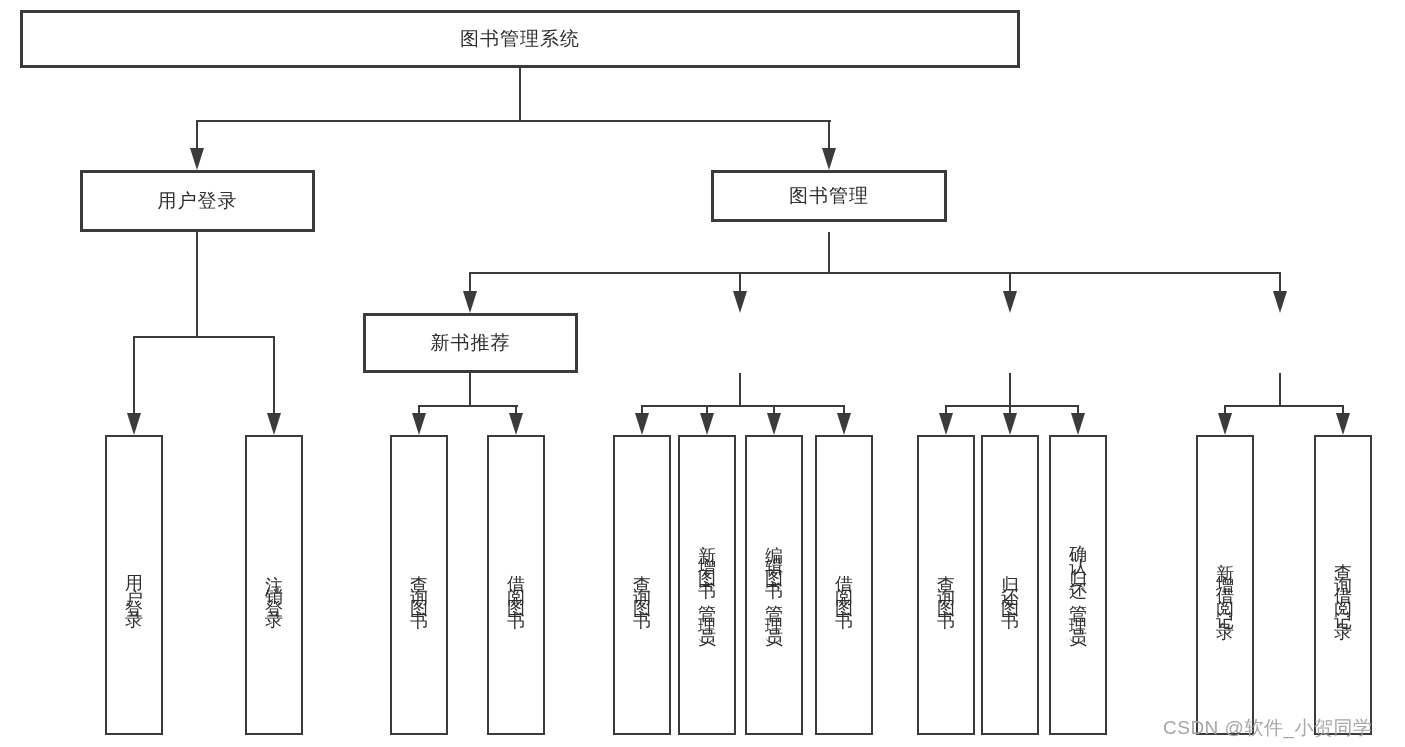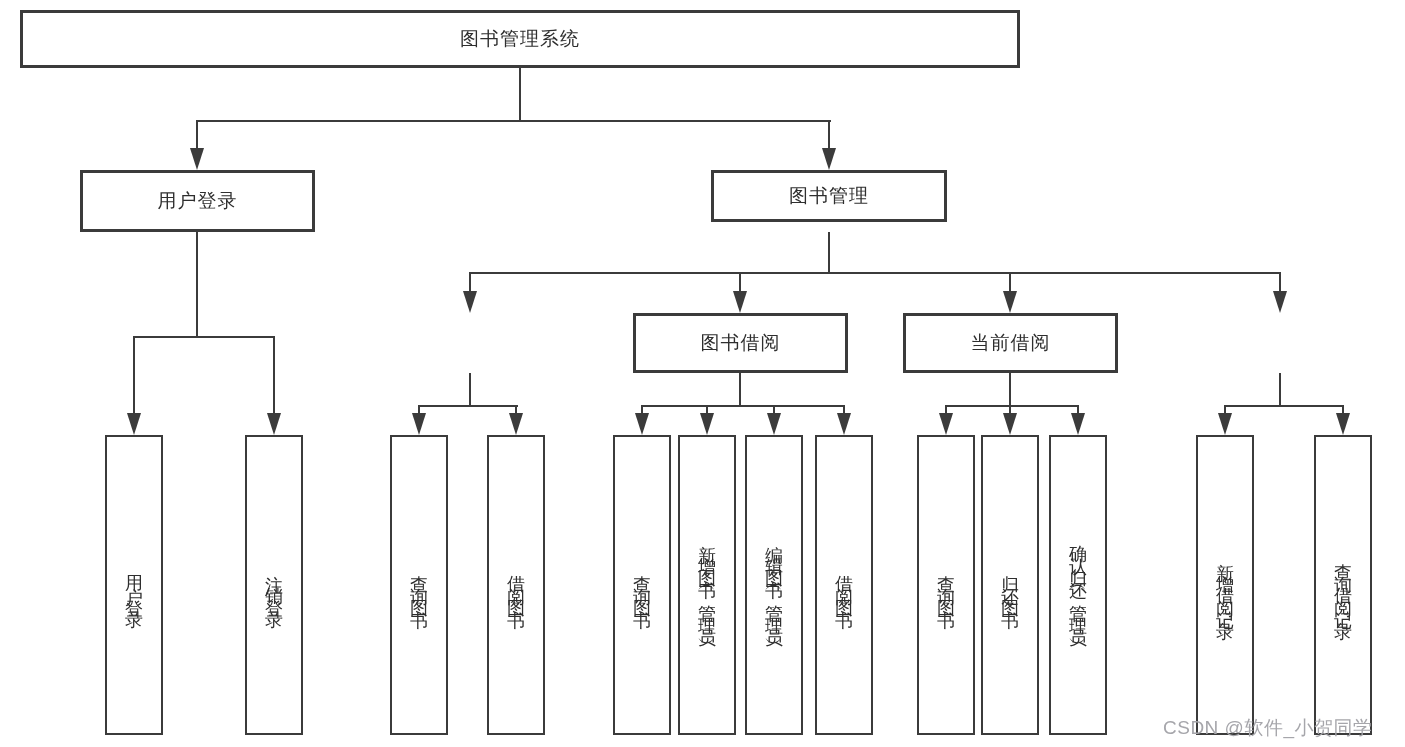--- a/index.html
+++ b/index.html
@@ -52,28 +52,25 @@
   </div>
 
   <div class="node" style="left:80px;top:170px;width:235px;height:62px;">
     <span>用户登录</span>
   </div>
 
   <div class="node" style="left:711px;top:170px;width:236px;height:52px;">
     <span>图书管理</span>
   </div>
 
-
-  <div class="node" style="left:633px;top:313px;width:215px;height:60px;">
-    <span>图书借阅</span>
+  <div class="node" style="left:363px;top:313px;width:215px;height:60px;">
+    <span>新书推荐</span>
   </div>
 
-  <div class="node" style="left:903px;top:313px;width:215px;height:60px;">
-    <span>当前借阅</span>
-  </div>
+
 
 
   <div class="leaf" style="left:105px;top:435px;width:58px;height:300px;">
     <span class="vtext">用户登录</span>
   </div>
   <div class="leaf" style="left:245px;top:435px;width:58px;height:300px;">
     <span class="vtext">注销登录</span>
   </div>
 
   <div class="leaf" style="left:390px;top:435px;width:58px;height:300px;">

